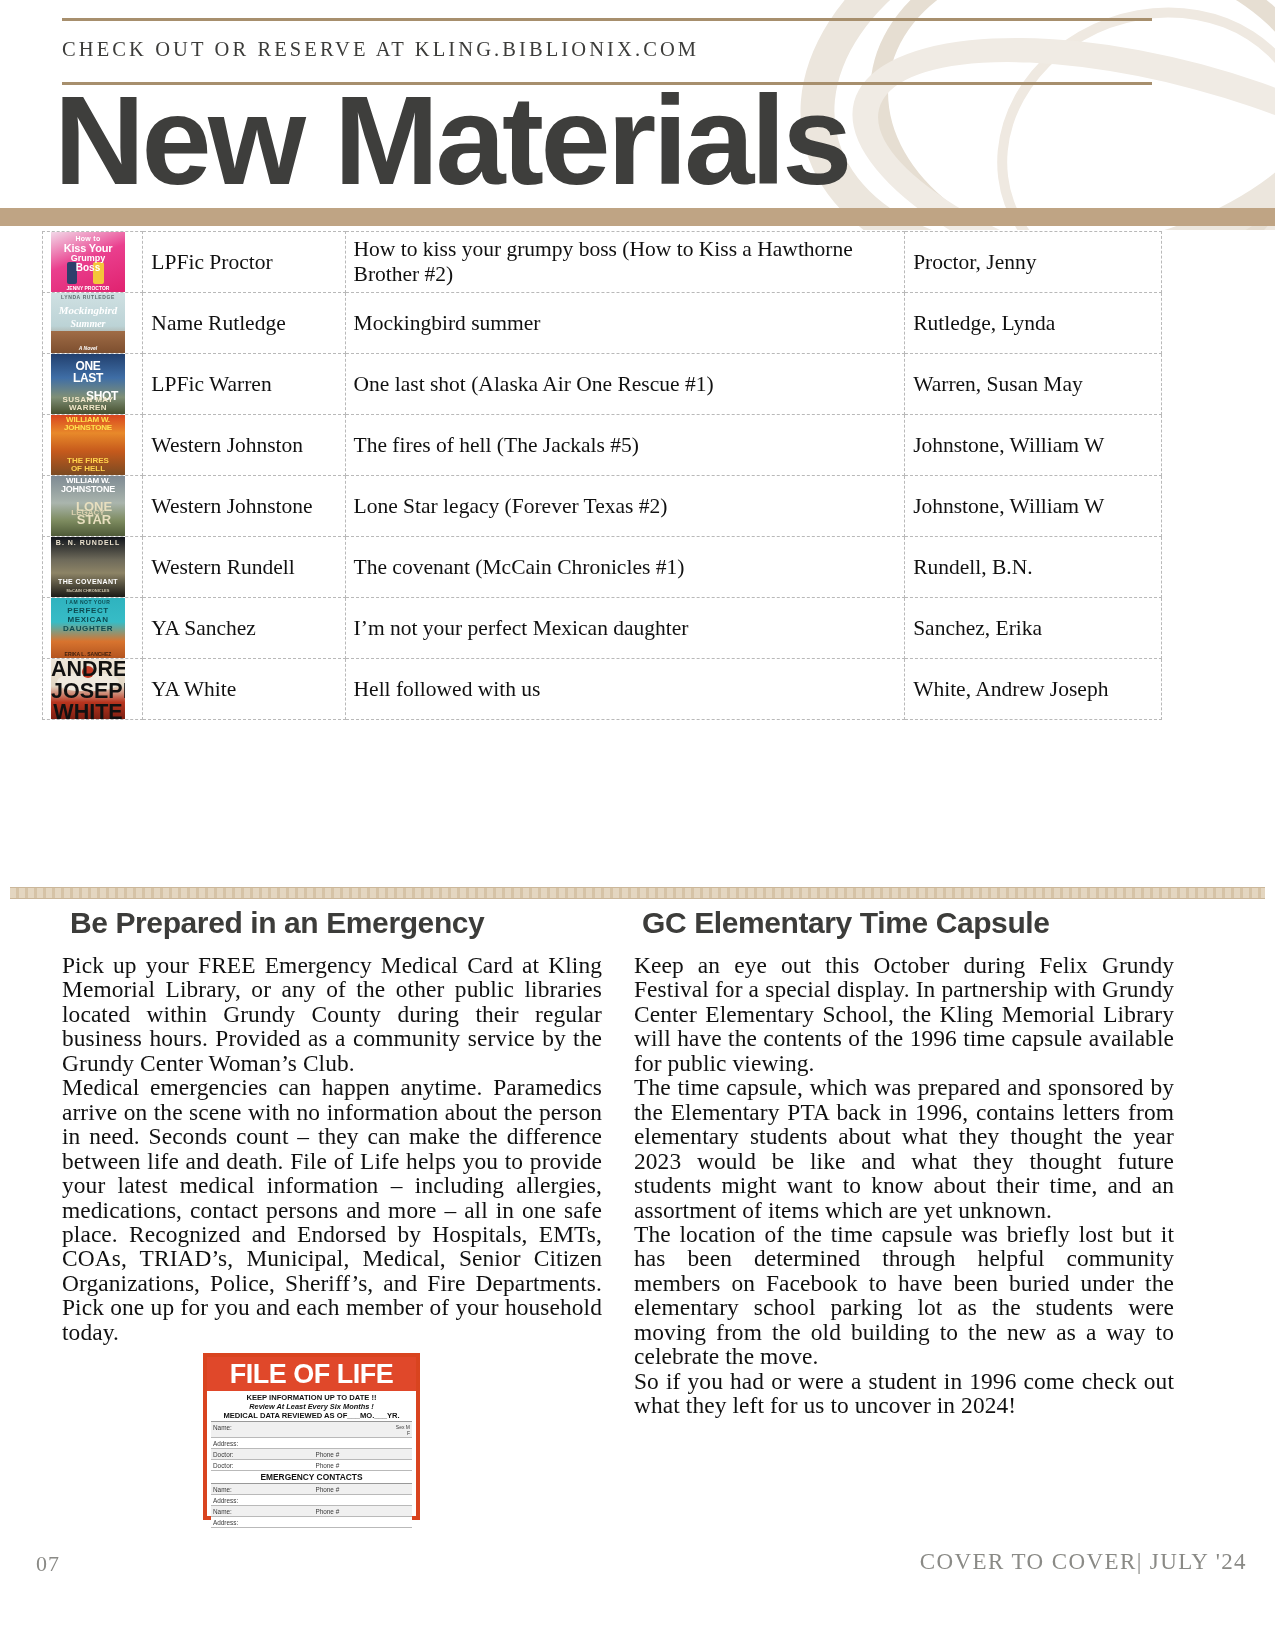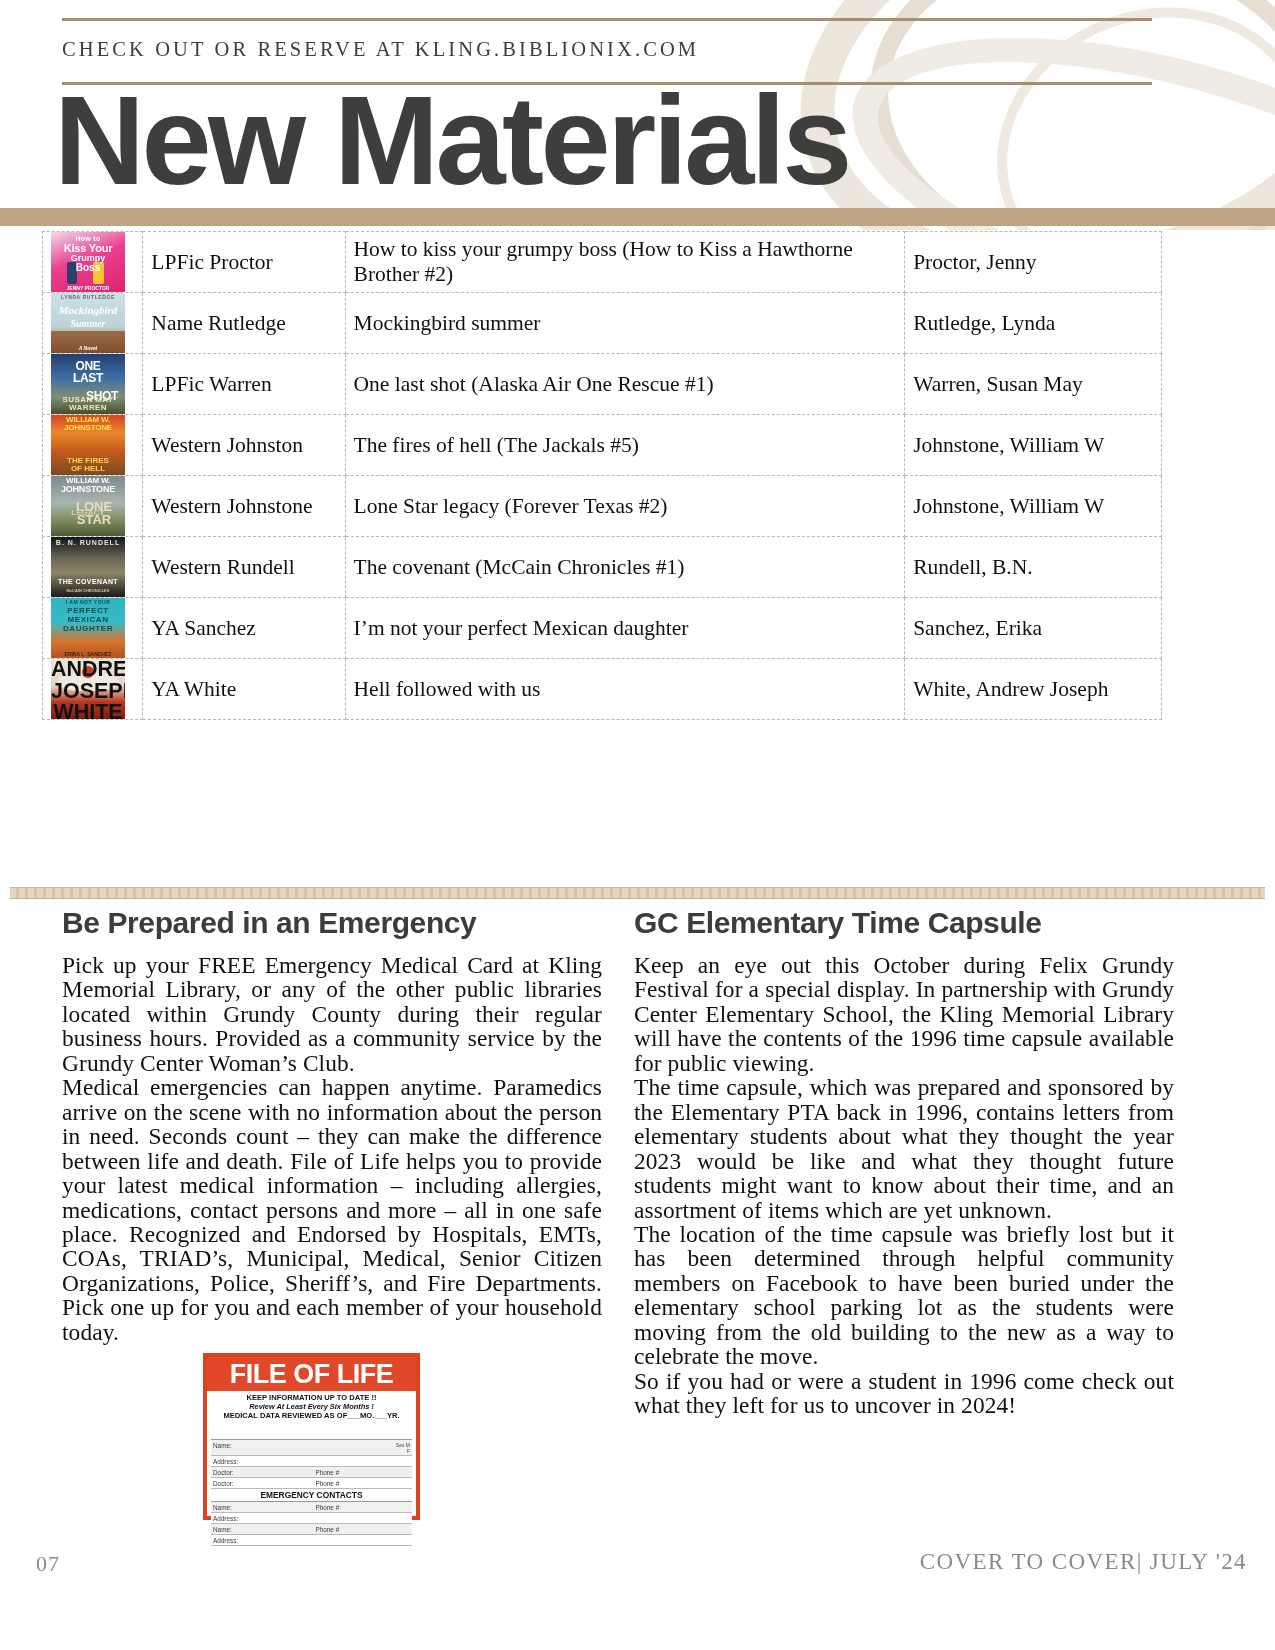--- a/index.html
+++ b/index.html
@@ -121,40 +121,40 @@
     background:repeating-linear-gradient(90deg,#e4d6c0 0px,#e4d6c0 6px,#d6c3a6 6px,#d6c3a6 9px);
     border-top:1px solid #cbb79a;border-bottom:1px solid #cbb79a;}
 
   
   .col{position:absolute;top:906px;width:540px;}
   .col-l{left:62px;}
   .col-r{left:634px;}
   .art-h{
     font-family:"Liberation Sans", sans-serif;
     font-weight:bold;font-size:30px;color:#3c3c3a;
-    letter-spacing:-.4px;margin:0 0 14px 0;line-height:1.1;
+    letter-spacing:-.4px;margin:0 0 14px 8px;line-height:1.1;
   }
   .art-p{
     font-family:"Liberation Serif", serif;
     font-size:23.4px;line-height:1.045;
     text-align:justify;color:#111;
     margin:0;
     letter-spacing:.1px;
   }
 
   
   .fol{position:absolute;left:203px;top:1353px;width:217px;height:167px;
     background:#fff;border:4px solid #d9441f;box-sizing:border-box;}
   .fol-hd{height:34px;background:#e0482a;display:flex;align-items:center;justify-content:center;}
   .fol-hd span{font-family:Liberation Sans, sans-serif;font-weight:bold;font-size:27px;
     color:#fff;letter-spacing:-.5px;line-height:1;}
   .fol-body{padding:2px 4px 0 4px;font-family:"Liberation Sans",sans-serif;}
   .fol-l1{text-align:center;font-size:7.6px;font-weight:bold;color:#111;}
   .fol-l2{text-align:center;font-size:7.4px;font-weight:bold;font-style:italic;color:#111;}
-  .fol-l3{text-align:center;font-size:7.6px;font-weight:bold;color:#111;border-bottom:1px solid #999;padding-bottom:19px;}
+  .fol-l3{text-align:center;font-size:7.6px;font-weight:bold;color:#111;border-bottom:1px solid #999;padding-bottom:1px;}
   .fol-row{display:flex;font-size:6.4px;color:#3a3a3a;border-bottom:1px solid #b9b9b9;
     background:#f0f0f0;padding:1.5px 2px;}
   .fol-row.plain{background:#fff;}
   .fol-row .a{width:52%;}
   .fol-row .b{width:40%;}
   .fol-row .c{width:8%;font-size:5px;text-align:right;}
   .fol-ec{text-align:center;font-size:8.4px;font-weight:bold;color:#111;padding:1px 0;
     border-bottom:1px solid #999;}
 
   

